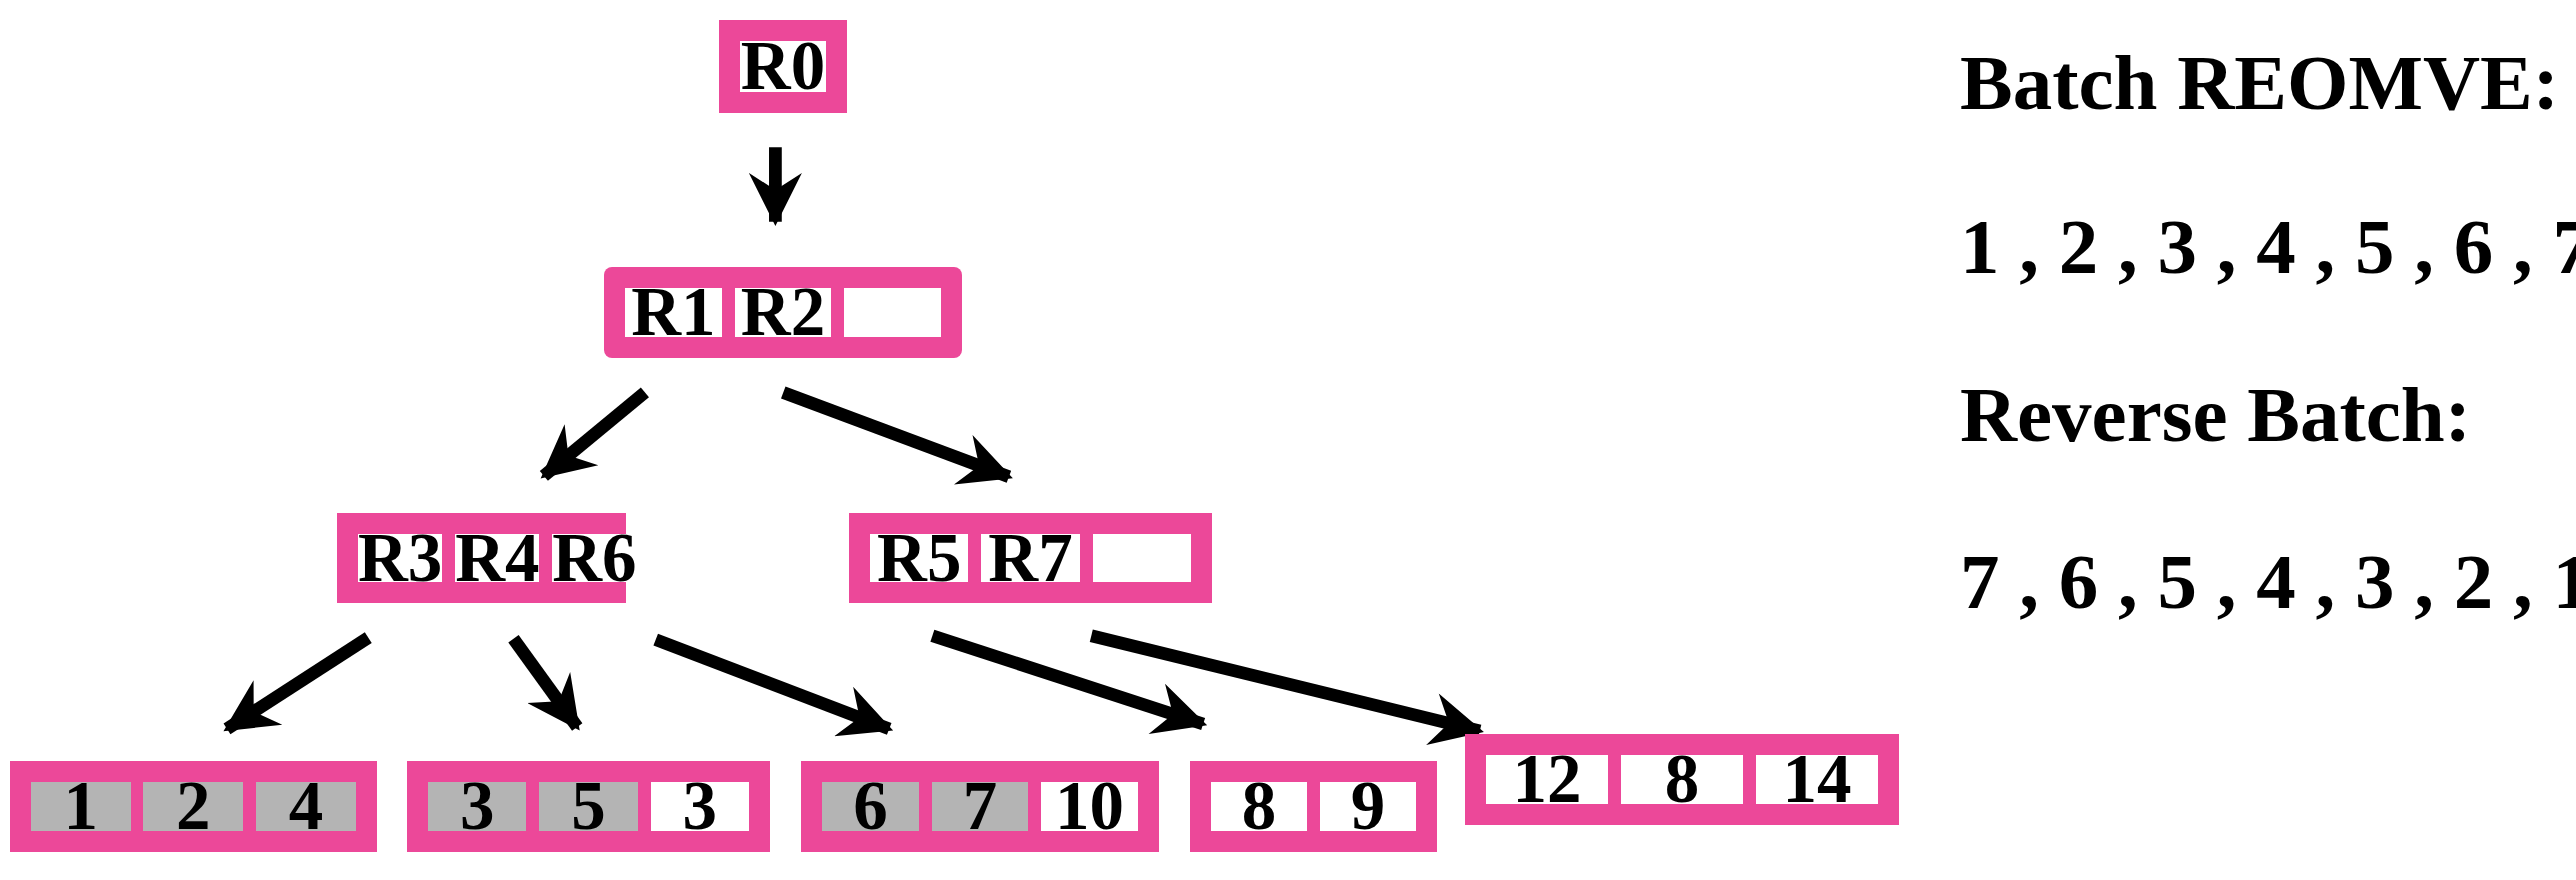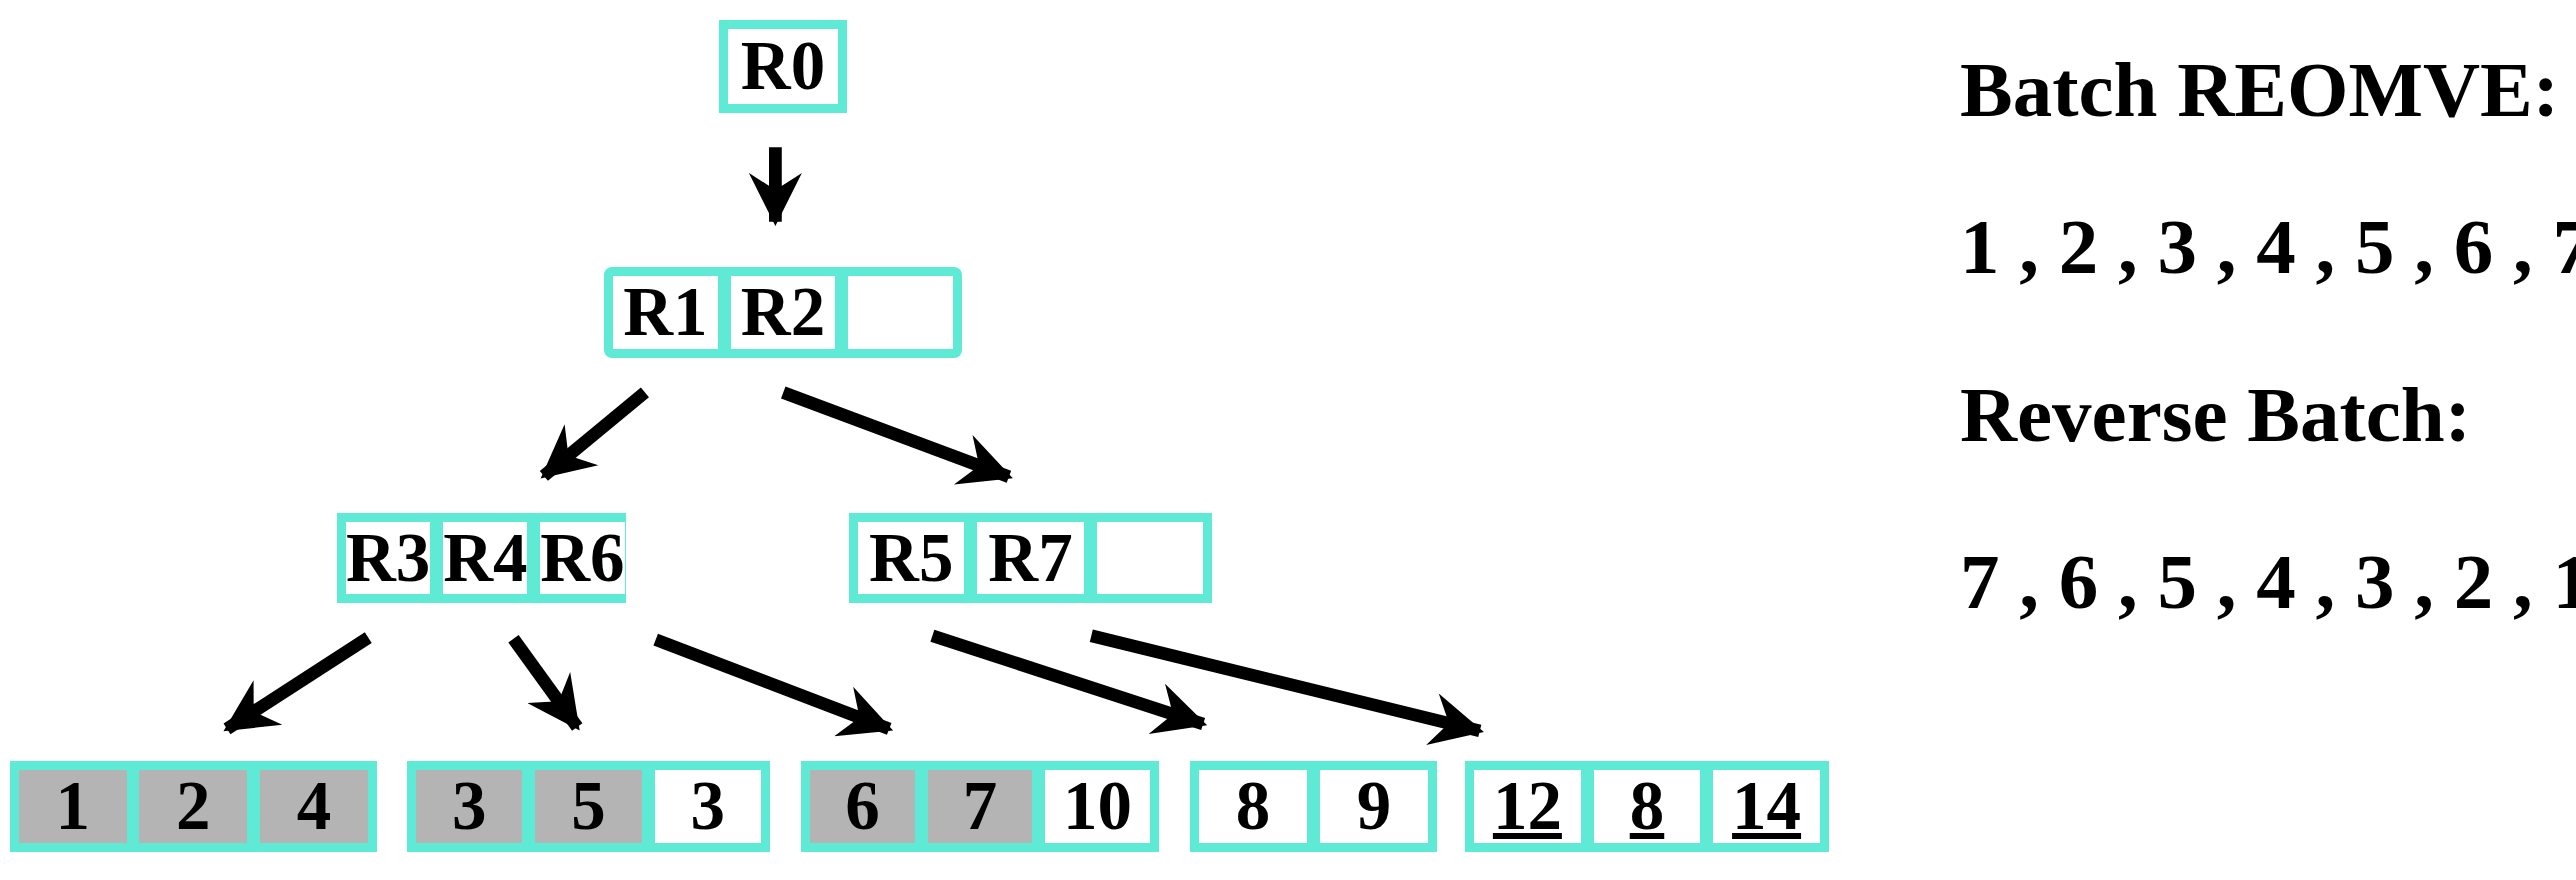--- a/index.html
+++ b/index.html
@@ -6,23 +6,23 @@
   .canvas{
     position:relative;
     width:2576px;height:880px;
     background:#ffffff;
     font-family:"Liberation Serif", serif;
     overflow:hidden;
   }
   .edges{position:absolute;left:0;top:0;width:2576px;height:880px;}
   .node{
     position:absolute;
-    background:#5eead4;
+    background:#ec4899;
     display:flex;
-    padding:9px;
+    padding:21px;
     gap:12.8px;
     box-sizing:border-box;
   }
   .cell{
     flex:1 1 0;
     background:#ffffff;
     display:flex;
     align-items:center;
     justify-content:center;
     font-weight:bold;
@@ -103,27 +103,27 @@
       <div class="cell shaded">6</div>
       <div class="cell shaded">7</div>
       <div class="cell">10</div>
     </div>
 
   <div class="node" style="left:1190px;top:761px;width:247px;height:91px;">
       <div class="cell">8</div>
       <div class="cell">9</div>
     </div>
 
-  <div class="node" style="left:1465px;top:761px;width:364px;height:91px;text-decoration:underline;">
+  <div class="node" style="left:1465px;top:734px;width:434px;height:91px;">
       <div class="cell">12</div>
       <div class="cell">8</div>
       <div class="cell">14</div>
     </div>
 
-  <div class="legend-line" style="top:43px;margin-top:7px;">Batch REOMVE:</div>
+  <div class="legend-line" style="top:43px;">Batch REOMVE:</div>
 
   <div class="legend-line" style="top:207px;">1 , 2 , 3 , 4 , 5 , 6 , 7</div>
 
   <div class="legend-line" style="top:375px;">Reverse Batch:</div>
 
   <div class="legend-line" style="top:542px;">7 , 6 , 5 , 4 , 3 , 2 , 1</div>
 
 </div>
 
 

